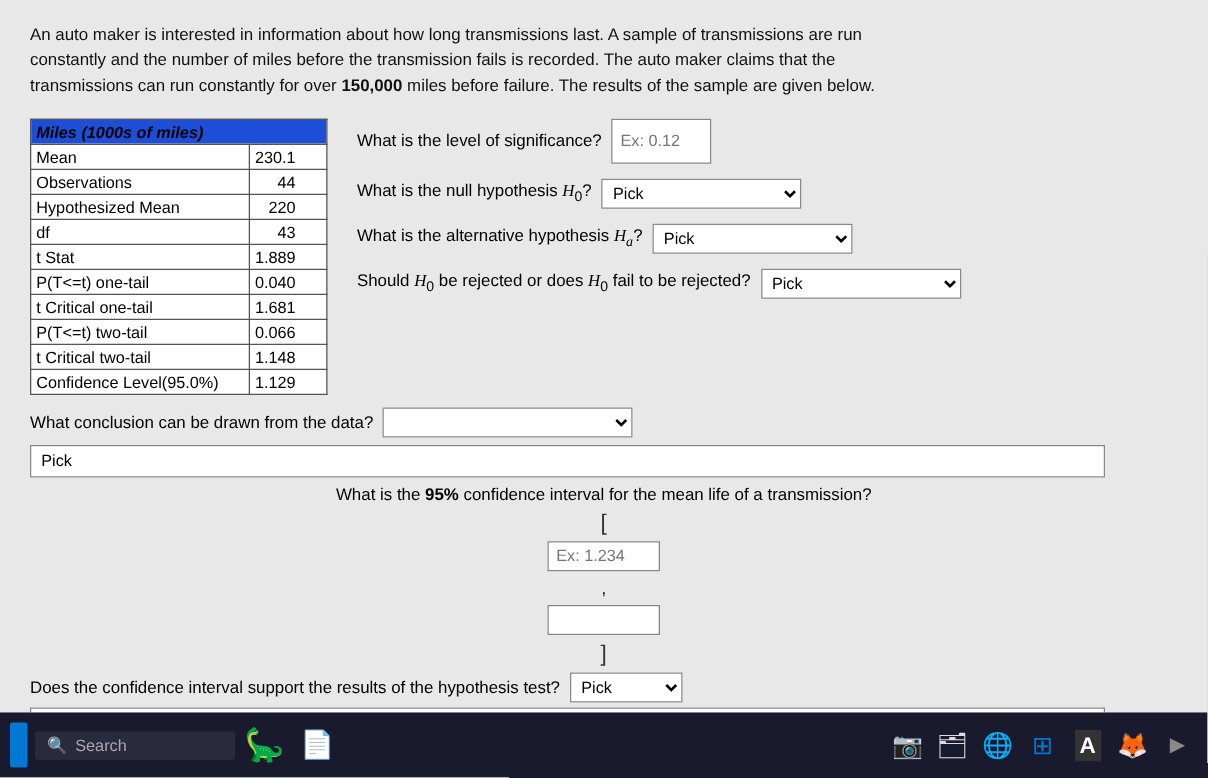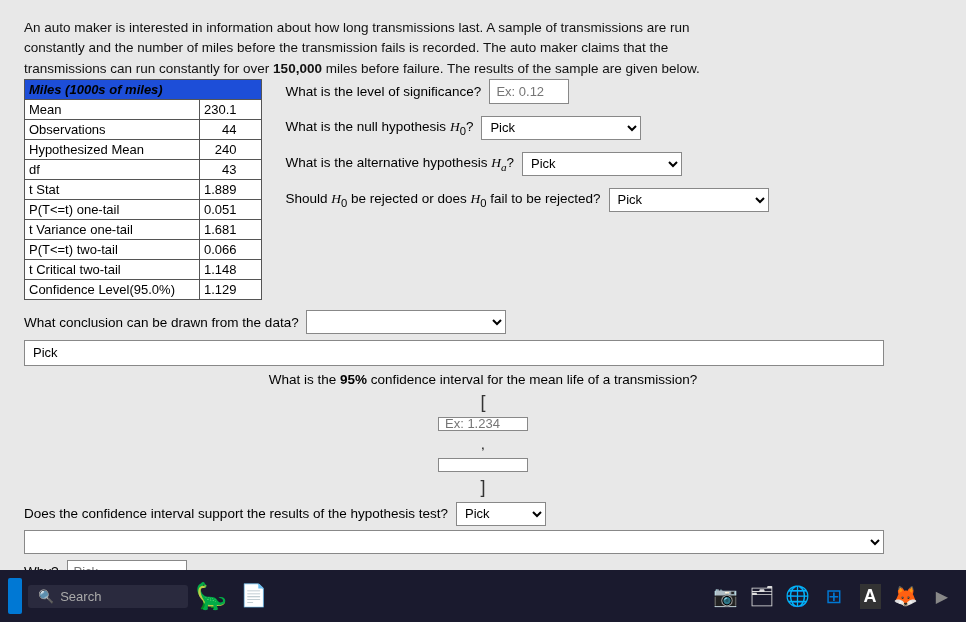--- a/index.html
+++ b/index.html
@@ -14,20 +14,21 @@
     }
     .main-content {
       background: #e8e8e8;
       padding: 18px 24px 10px 24px;
       height: 570px;
       overflow: hidden;
     }
     .intro-text {
       font-size: 13.5px;
       line-height: 1.5;
+      margin-bottom: 16px;
       color: #111;
     }
     .intro-text strong {
       font-weight: bold;
     }
     .content-area {
       display: flex;
       gap: 24px;
       align-items: flex-start;
     }
@@ -64,21 +65,21 @@
       display: flex;
       align-items: center;
       gap: 8px;
       font-size: 13.5px;
     }
     .input-box {
       border: 1px solid #888;
       background: #fff;
       padding: 2px 6px;
       font-size: 13px;
-      height: 25px;
+      height: 36px;
     }
     .input-box.small {
       width: 80px;
     }
     .select-box {
       border: 1px solid #888;
       background: #fff;
       padding: 2px 4px;
       font-size: 13px;
       height: 24px;
@@ -121,21 +122,21 @@
       gap: 6px;
       font-size: 13.5px;
       margin-top: 6px;
       flex-direction: column;
     }
     .ci-input {
       border: 1px solid #888;
       background: #fff;
       padding: 2px 6px;
       font-size: 13px;
-      height: 14px;
+      height: 24px;
       width: 90px;
     }
     .bracket {
       font-size: 18px;
       line-height: 1;
       color: #333;
     }
     .support-row {
       display: flex;
       align-items: center;
@@ -244,36 +245,36 @@
       <tr>
             <td>Mean</td>
             <td>230.1</td>
           </tr>
           <tr>
             <td>Observations</td>
             <td>44</td>
           </tr>
           <tr>
             <td>Hypothesized Mean</td>
-            <td>240</td>
+            <td>220</td>
           </tr>
           <tr>
             <td>df</td>
             <td>43</td>
           </tr>
           <tr>
             <td>t Stat</td>
             <td>1.889</td>
           </tr>
           <tr>
             <td>P(T&lt;=t) one-tail</td>
-            <td>0.051</td>
-          </tr>
-          <tr>
-            <td>t Variance one-tail</td>
+            <td>0.040</td>
+          </tr>
+          <tr>
+            <td>t Critical one-tail</td>
             <td>1.681</td>
           </tr>
           <tr>
             <td>P(T&lt;=t) two-tail</td>
             <td>0.066</td>
           </tr>
           <tr>
             <td>t Critical two-tail</td>
             <td>1.148</td>
           </tr>

